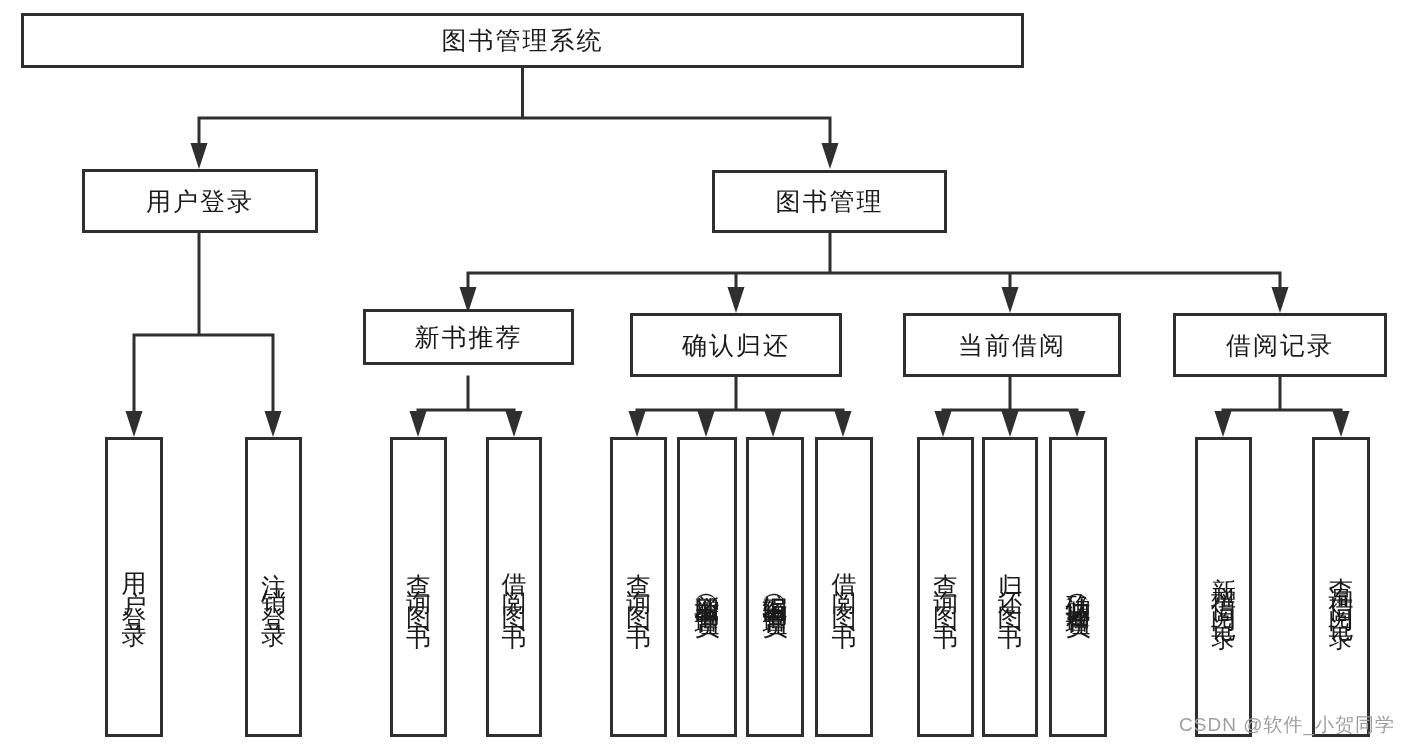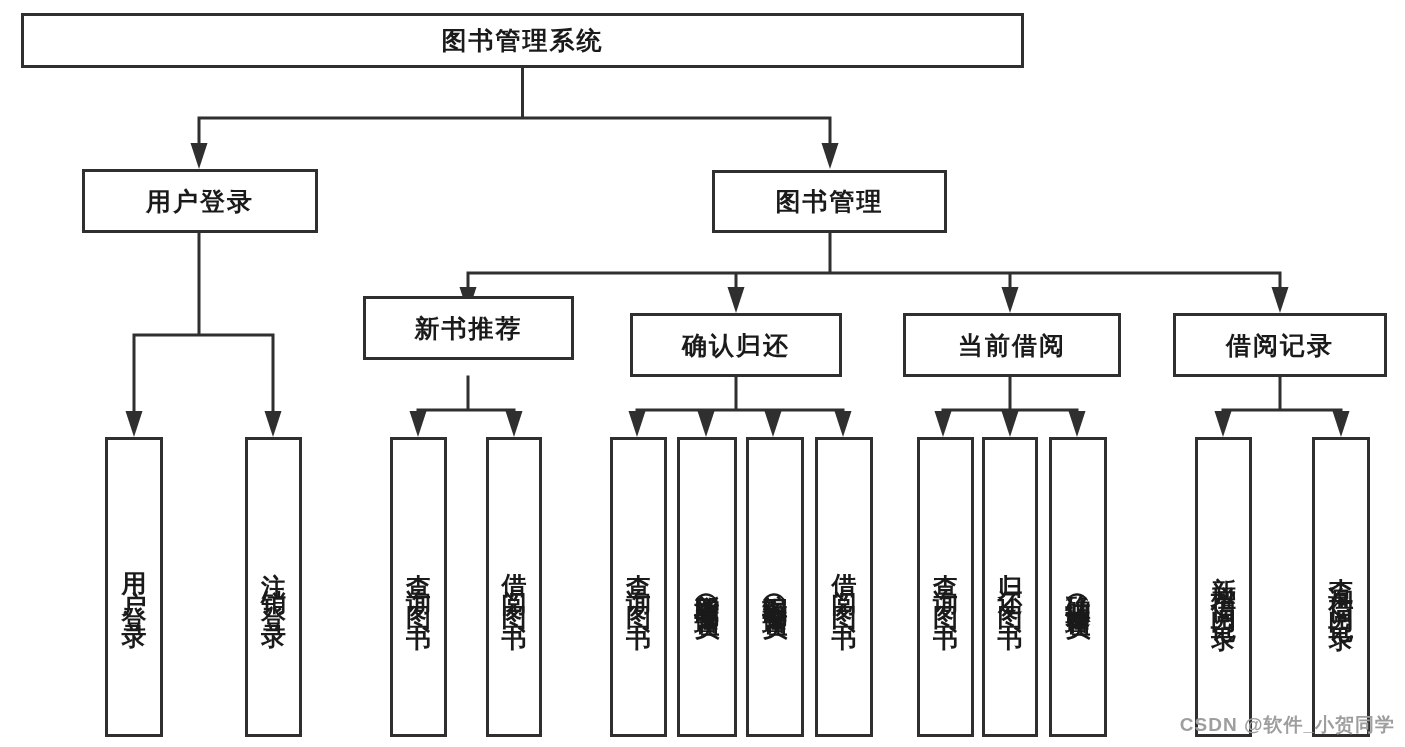--- a/index.html
+++ b/index.html
@@ -7,21 +7,20 @@
     --border:#2f2f2f;
     --text:#1a1a1a;
     --watermark:#9e9e9e;
     --background:#ffffff;
   }
   html,body{margin:0;padding:0;background:var(--background);}
   .stage{
     position:relative;width:1405px;height:747px;background:var(--background);
     font-family:"Liberation Sans","DejaVu Sans",sans-serif;color:var(--text);
     overflow:hidden;
-    font-weight:bold;
   }
   .connectors{position:absolute;inset:0;color:var(--line);pointer-events:none;}
   .node{
     position:absolute;box-sizing:border-box;background:var(--background);
     border:3px solid var(--border);
     display:flex;align-items:center;justify-content:center;
     font-size:25px;letter-spacing:2px;white-space:nowrap;
   }
   .leaf{
     position:absolute;top:437px;height:300px;box-sizing:border-box;
@@ -79,21 +78,21 @@
     <path d="M1280 377 V410 M1223 410 H1341 M1223 410 V414 M1341 410 V414"></path>
     <polygon points="1214.5,411 1231.5,411 1223,437" fill="currentColor" stroke="none"></polygon>
     <polygon points="1332.5,411 1349.5,411 1341,437" fill="currentColor" stroke="none"></polygon>
   </svg>
 
   <div class="node" style="left:21px;top:13px;width:1003px;height:55px;">图书管理系统</div>
 
   <div class="node" style="left:82px;top:169px;width:236px;height:64px;">用户登录</div>
   <div class="node" style="left:712px;top:170px;width:235px;height:63px;">图书管理</div>
 
-  <div class="node" style="left:363px;top:296px;width:211px;height:64px;">新书推荐</div>
+  <div class="node" style="left:363px;top:309px;width:211px;height:56px;">新书推荐</div>
   <div class="node" style="left:630px;top:313px;width:212px;height:64px;">确认归还</div>
   <div class="node" style="left:903px;top:313px;width:218px;height:64px;">当前借阅</div>
   <div class="node" style="left:1173px;top:313px;width:214px;height:64px;">借阅记录</div>
 
   <div class="leaf ls-s" style="left:105px;width:58px;">
     <span>用户登录</span>
   </div>
   <div class="leaf ls-s" style="left:245px;width:57px;">
     <span>注销登录</span>
   </div>

